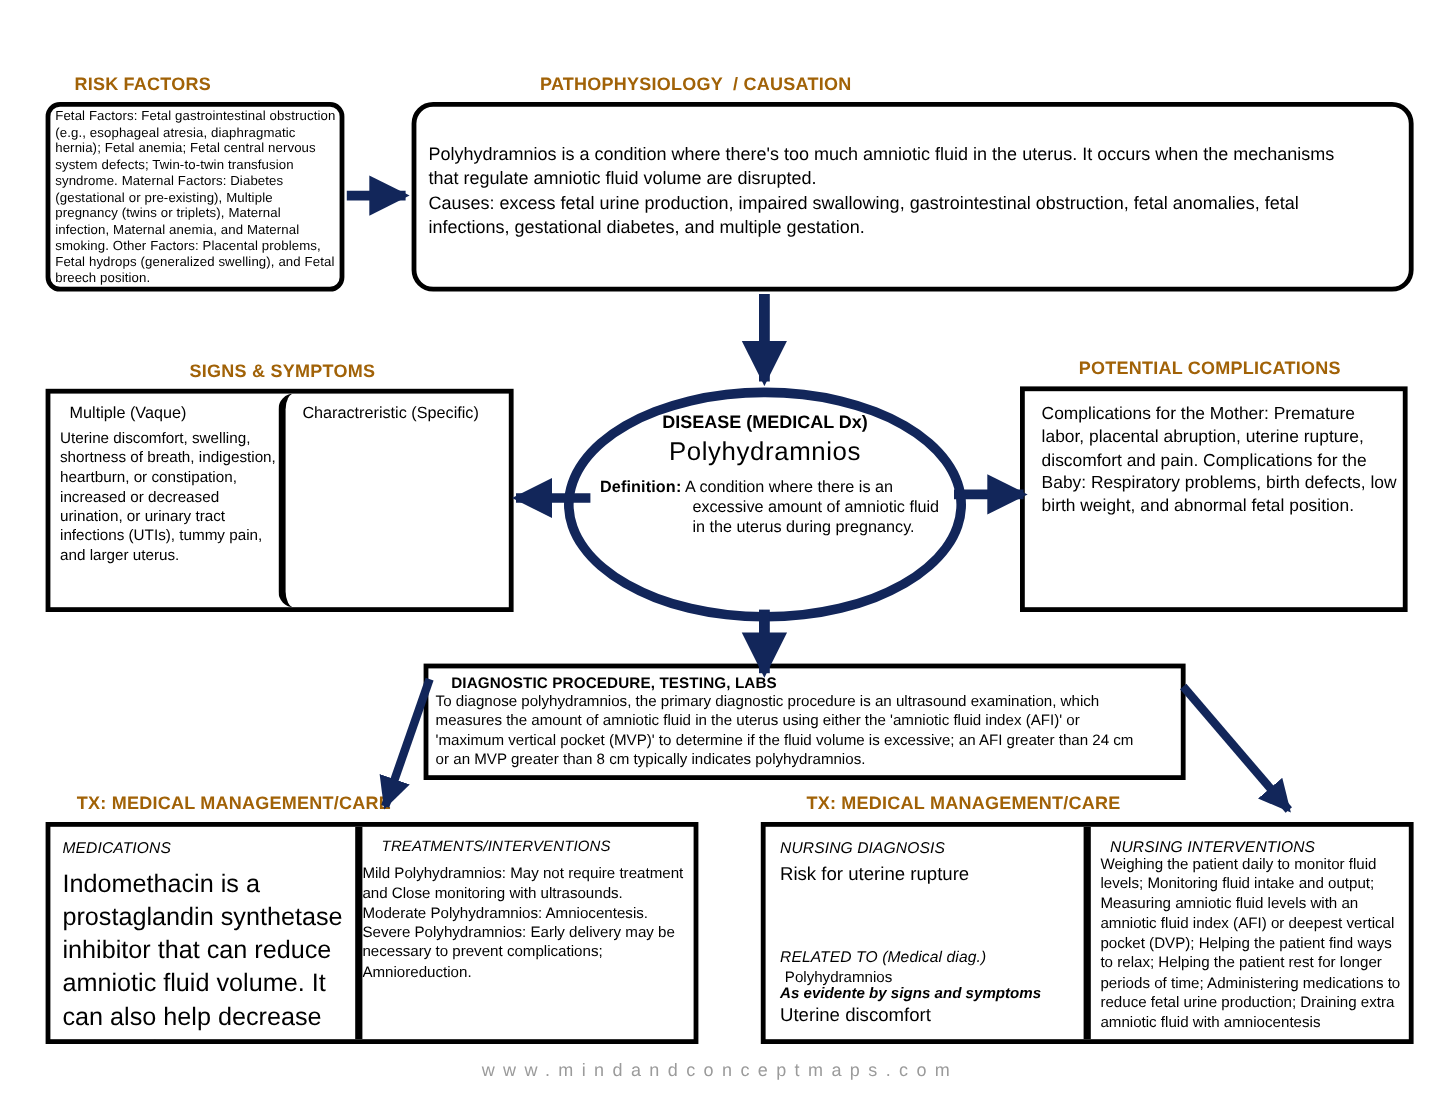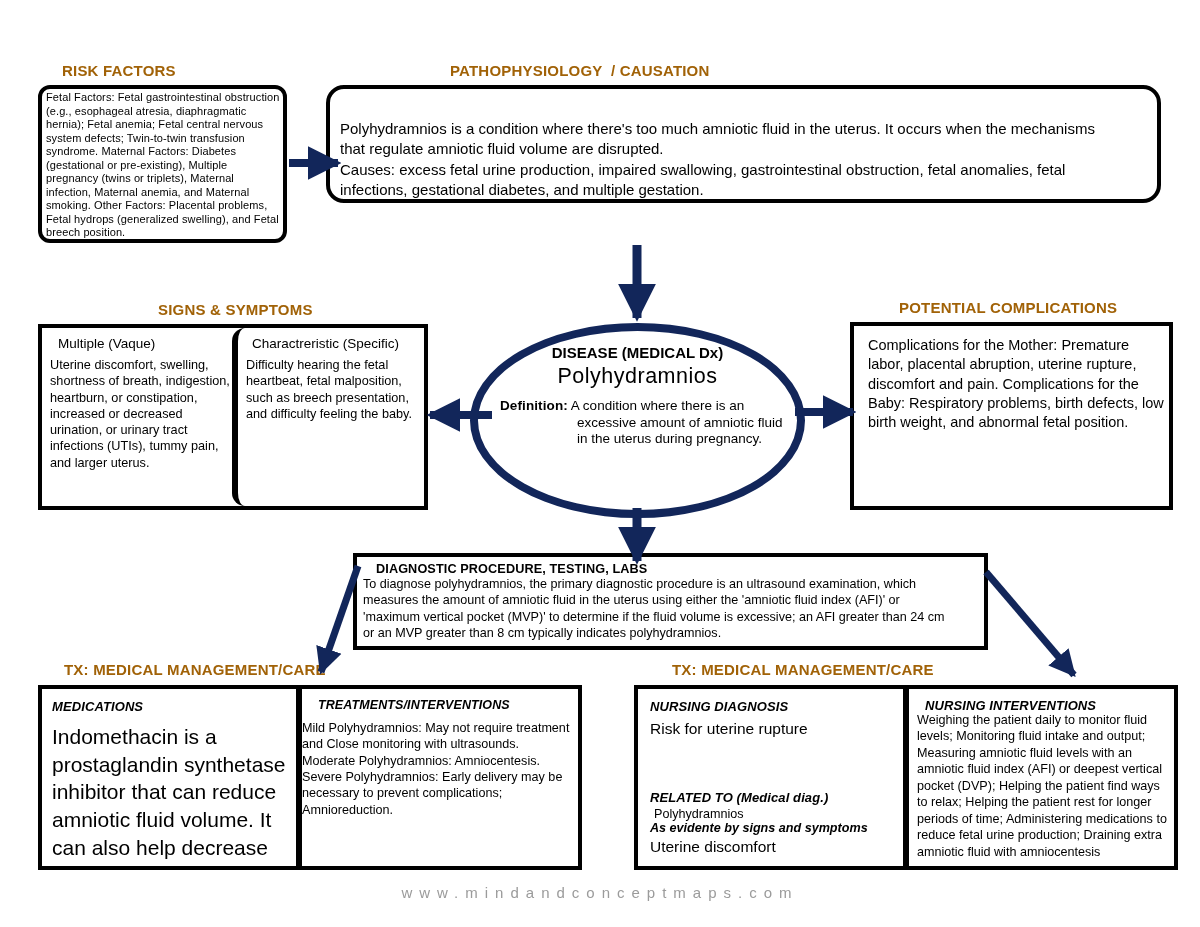--- a/index.html
+++ b/index.html
@@ -29,21 +29,21 @@
   }
   .rounded { border-radius: 12px; }
   .rounded-lg { border-radius: 18px; }
   .pre { white-space: pre-line; }
 
   
   #risk-box { left: 38px; top: 85px; width: 249px; height: 158px; padding: 2px 3px 0 4px; }
   #risk-box .body { font-size: 11px; line-height: 1.23; letter-spacing: 0.1px; }
 
   
-  #patho-box { left: 326px; top: 85px; width: 835px; height: 118px; padding: 30px 45px 0 10px; }
+  #patho-box { left: 343px; top: 85px; width: 835px; height: 158px; padding: 30px 45px 0 10px; }
   #patho-box .body { font-size: 15px; line-height: 1.36; max-width: 790px; }
 
   
   #signs-box { left: 38px; top: 324px; width: 390px; height: 186px; display: flex; padding: 0; }
   .col { overflow: hidden; }
   #signs-box .col1 { width: 190px; padding: 8px 2px 0 8px; }
   #signs-box .col2 { flex: 1; border-left: 6px solid #000; padding: 8px 2px 0 8px; border-radius: 13px; }
   .col-title { font-size: 13.5px; margin-bottom: 6px; }
   #signs-box .col1 .col-title { padding-left: 8px; }
   #signs-box .col2 .col-title { padding-left: 6px; }
@@ -75,21 +75,21 @@
 
   
   .tx-box { display: flex; padding: 0; }
   #tx-medical-box { left: 38px; top: 685px; width: 544px; height: 185px; }
   #tx-medical-box .col1 { width: 254px; padding: 10px 6px 0 10px; }
   #tx-medical-box .col2 { flex: 1; border-left: 6px solid #000; padding: 9px 4px 0 0; }
   #tx-nursing-box { left: 634px; top: 685px; width: 544px; height: 185px; }
   #tx-nursing-box .col1 { width: 265px; padding: 10px 6px 0 12px; }
   #tx-nursing-box .col2 { flex: 1; border-left: 6px solid #000; padding: 9px 2px 0 8px; }
 
-  .sub-title { font-weight: bold; font-style: italic; font-size: 13px; letter-spacing: 0.1px; }
+  .sub-title { font-weight: normal; font-style: italic; font-size: 13px; letter-spacing: 0.1px; }
   #tx-medical-box .col2 .sub-title { padding-left: 16px; font-size: 12.5px; }
   #tx-nursing-box .col2 .sub-title { padding-left: 8px; }
   .meds-body { font-size: 21px; line-height: 1.32; margin-top: 9px; }
   .treat-body { font-size: 12.6px; line-height: 1.3; margin-top: 8px; }
   .interv-body { font-size: 12.6px; line-height: 1.31; margin-top: -1px; }
 
   .dx-value { font-size: 15.5px; margin-top: 6px; }
   .dx-related-label { margin-top: 52px; }
   .dx-related-value { font-size: 12.6px; margin-top: 2px; padding-left: 4px; }
   .dx-evidence-label { font-weight: bold; font-style: italic; font-size: 12.6px; }
@@ -125,21 +125,20 @@
 Causes: excess fetal urine production, impaired swallowing, gastrointestinal obstruction, fetal anomalies, fetal infections, gestational diabetes, and multiple gestation.</div>
   </div>
 
   <div id="signs-box" class="box">
     <div class="col col1">
       <div class="col-title">Multiple (Vaque)</div>
       <div class="body">Uterine discomfort, swelling, shortness of breath, indigestion, heartburn, or constipation, increased or decreased urination, or urinary tract infections (UTIs), tummy pain, and larger uterus.</div>
     </div>
     <div class="col col2">
       <div class="col-title">Charactreristic (Specific)</div>
-      <div class="body">Difficulty hearing the fetal heartbeat, fetal malposition, such as breech presentation, and difficulty feeling the baby.</div>
     </div>
   </div>
 
   <div id="disease-ellipse">
     <div class="inner">
       <div class="disease-label">DISEASE (MEDICAL Dx)</div>
       <div class="disease-name">Polyhydramnios</div>
       <div class="definition"><b>Definition:</b> <span>A condition where there is an excessive amount of amniotic fluid in the uterus during pregnancy.</span></div>
     </div>
   </div>

